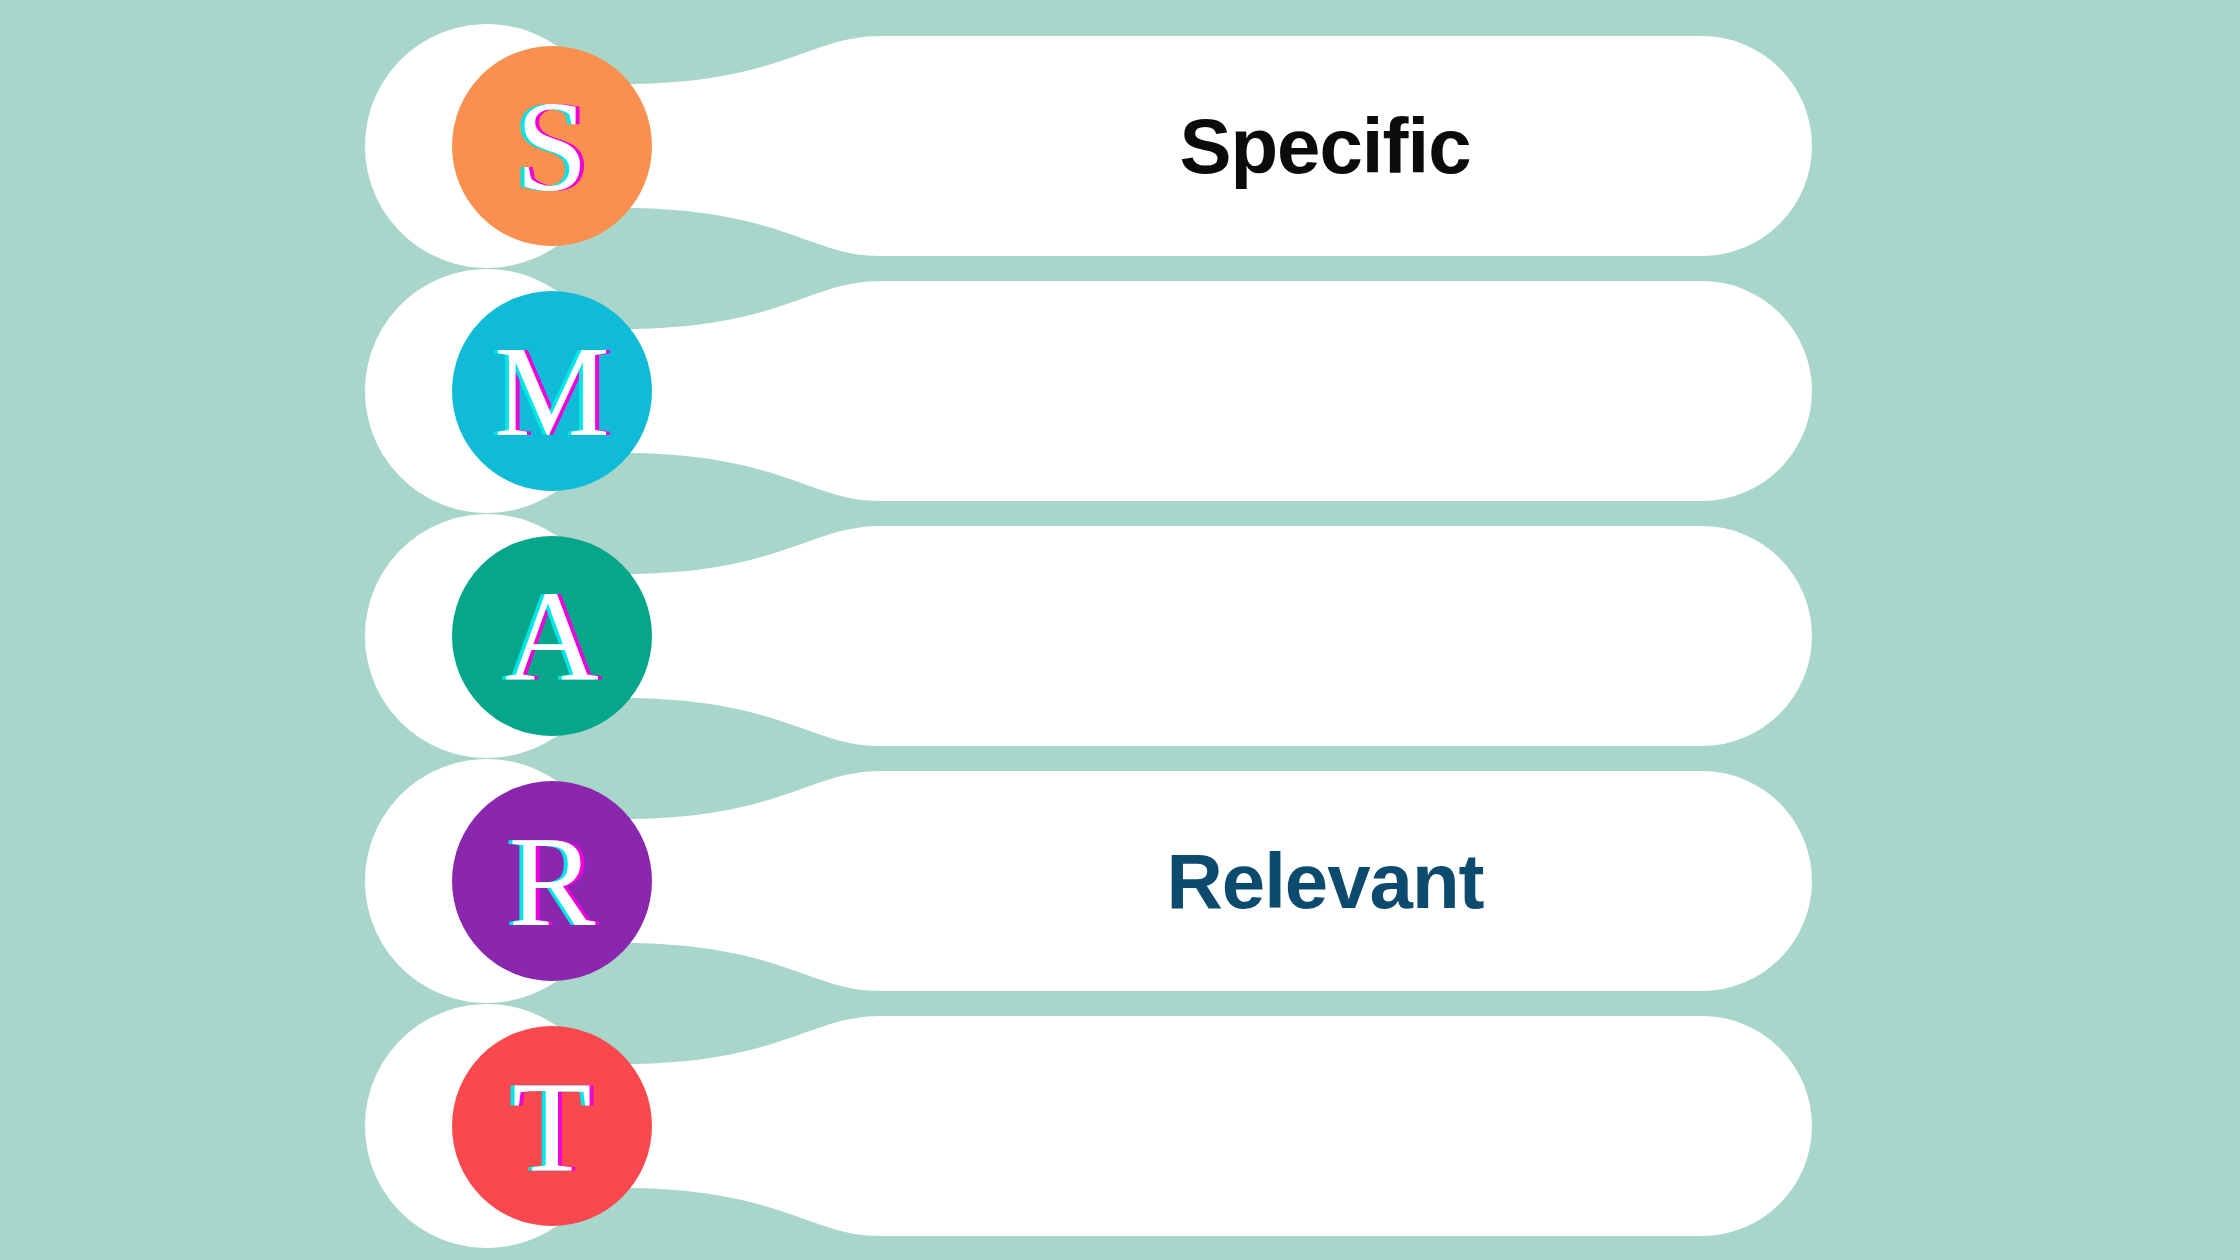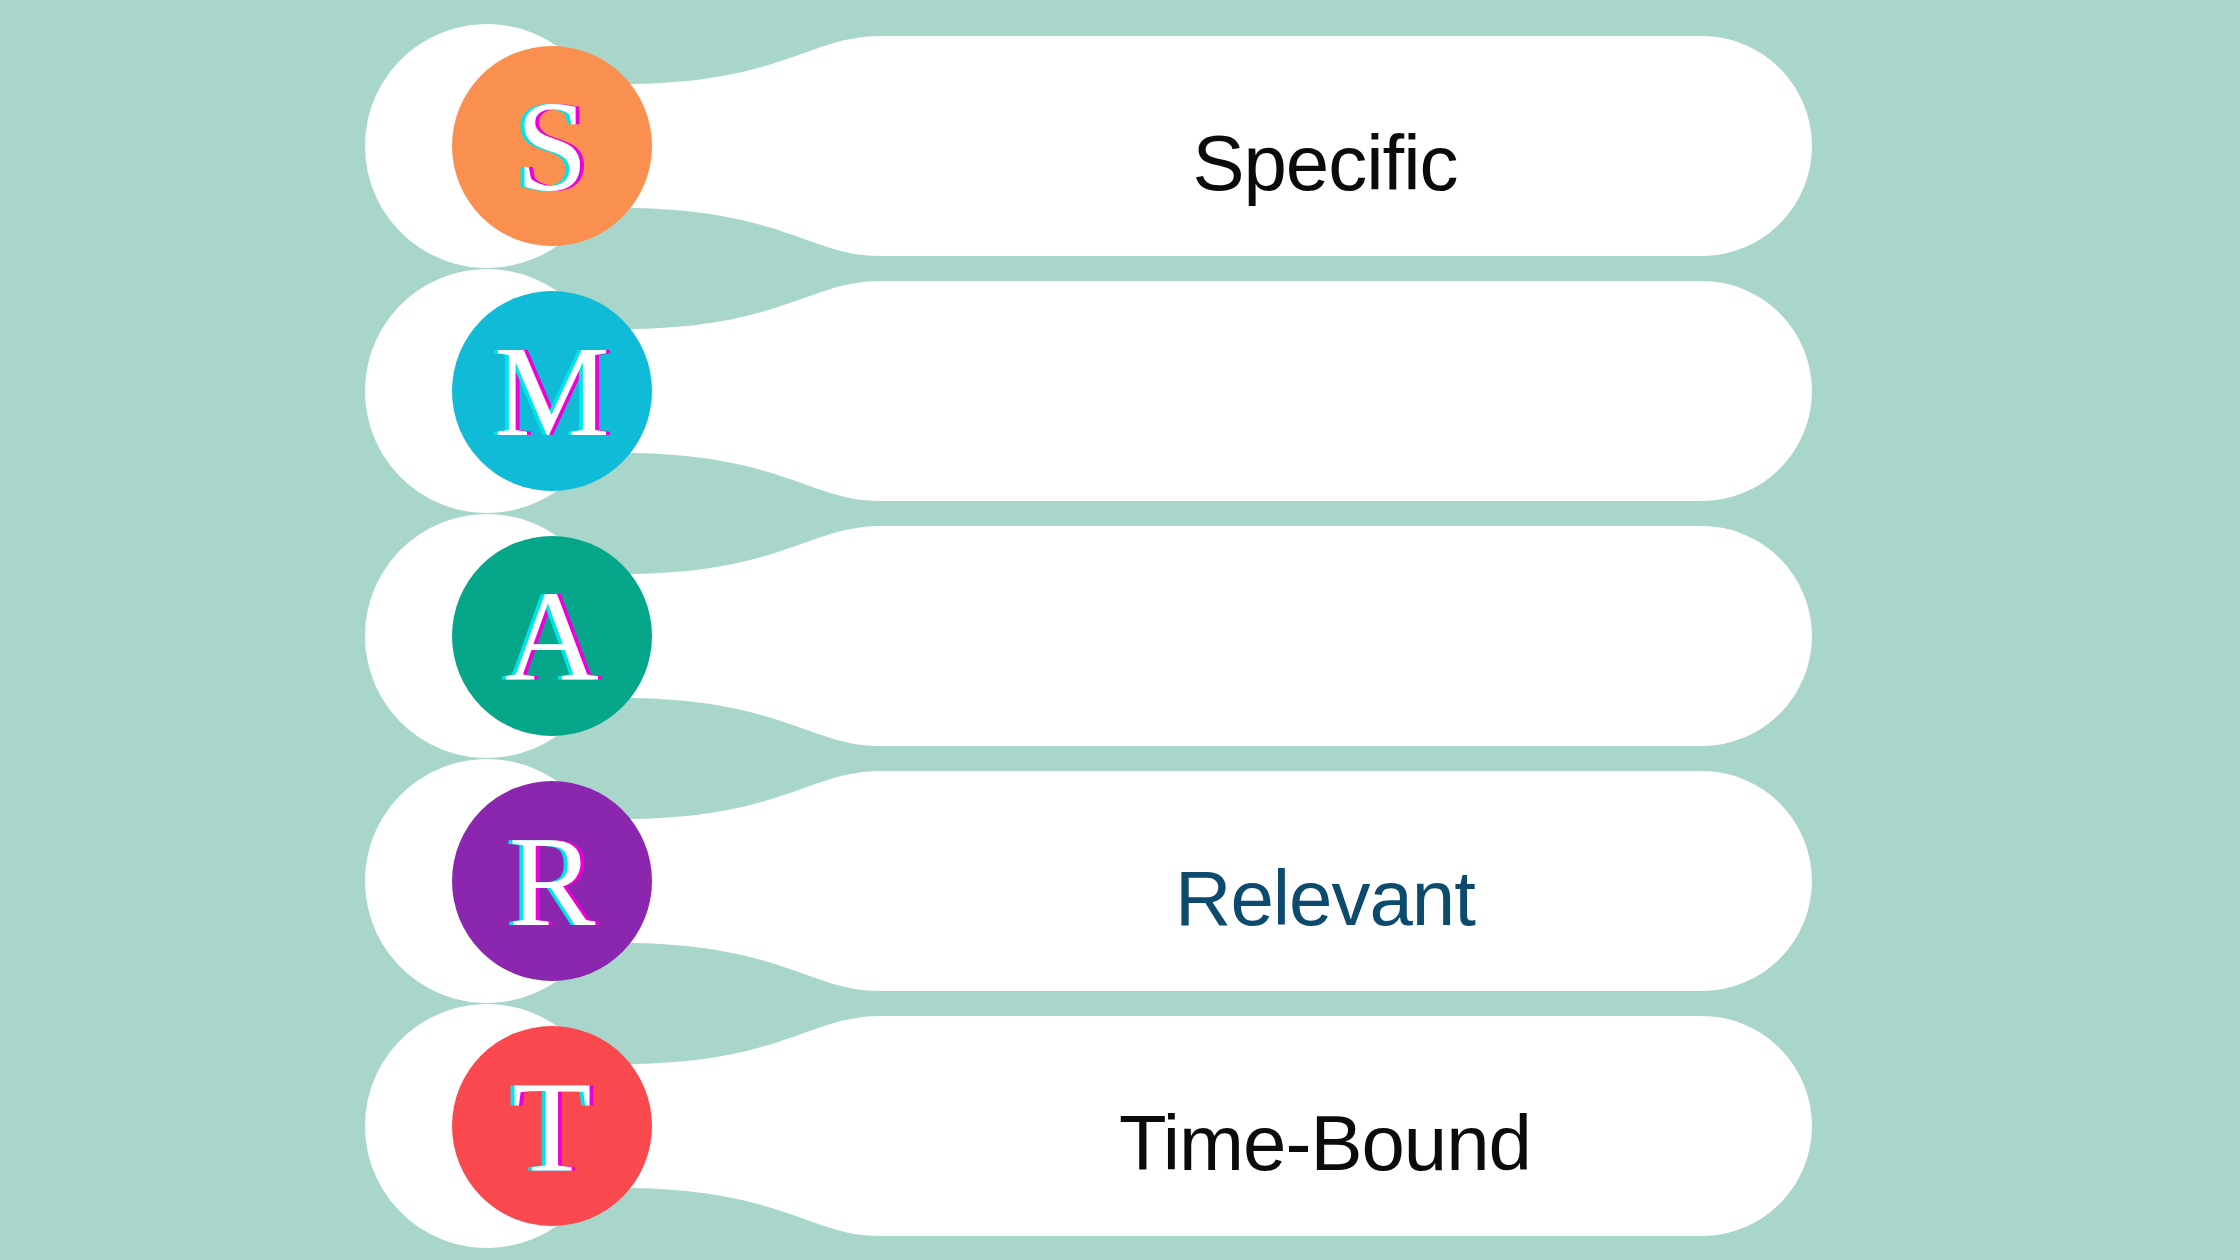--- a/index.html
+++ b/index.html
@@ -44,29 +44,29 @@
     font-family: "Liberation Serif", serif;
     font-weight: 400;
     font-size: 130px;
     line-height: 1;
     color: #ffffff;
     text-shadow: -4px 0 0 #00E5E5, 4px 0 0 #F000D8;
     user-select: none;
   }
   .label {
     position: absolute;
-    top: 17px;
+    top: 0;
     height: 252px;
     left: 840px;
     width: 970px;
     display: flex;
     align-items: center;
     justify-content: center;
     font-family: "Liberation Sans", sans-serif;
-    font-weight: normal;
+    font-weight: bold;
     font-size: 78px;
     letter-spacing: -1px;
     color: #0B0B0B;
     white-space: nowrap;
   }
 </style>
 </head>
 <body>
 
 <div id="board" style="background: rgb(169, 214, 203);">
@@ -99,15 +99,14 @@
       </svg>
       <div class="letter" style="color: rgb(255, 255, 255); text-shadow: rgb(0, 229, 229) -4px 0px 0px, rgb(240, 0, 216) 4px 0px 0px;">R</div>
       <div class="label" style="color: #0c4a6e;">Relevant</div>
     </div>
     <div class="row" style="top: 1000px;">
       <svg class="row-svg" viewBox="0 0 2240 252">
         <path d="M 1702 16 L 880 16 C 810 16 780 64 622 64 L 592 64 A 122 122 0 1 0 592 188 L 622 188 C 780 188 810 236 880 236 L 1702 236 A 110 110 0 0 0 1702 16 Z" fill="#FFFFFF"></path>
         <circle cx="552" cy="126" r="100" fill="#F9494E"></circle>
       </svg>
       <div class="letter" style="color: rgb(255, 255, 255); text-shadow: rgb(0, 229, 229) -4px 0px 0px, rgb(240, 0, 216) 4px 0px 0px;">T</div>
-      <div class="label" style="color: rgb(11, 11, 11);">Time-Bound</div>
     </div>
   </div>
 
 </body></html>

